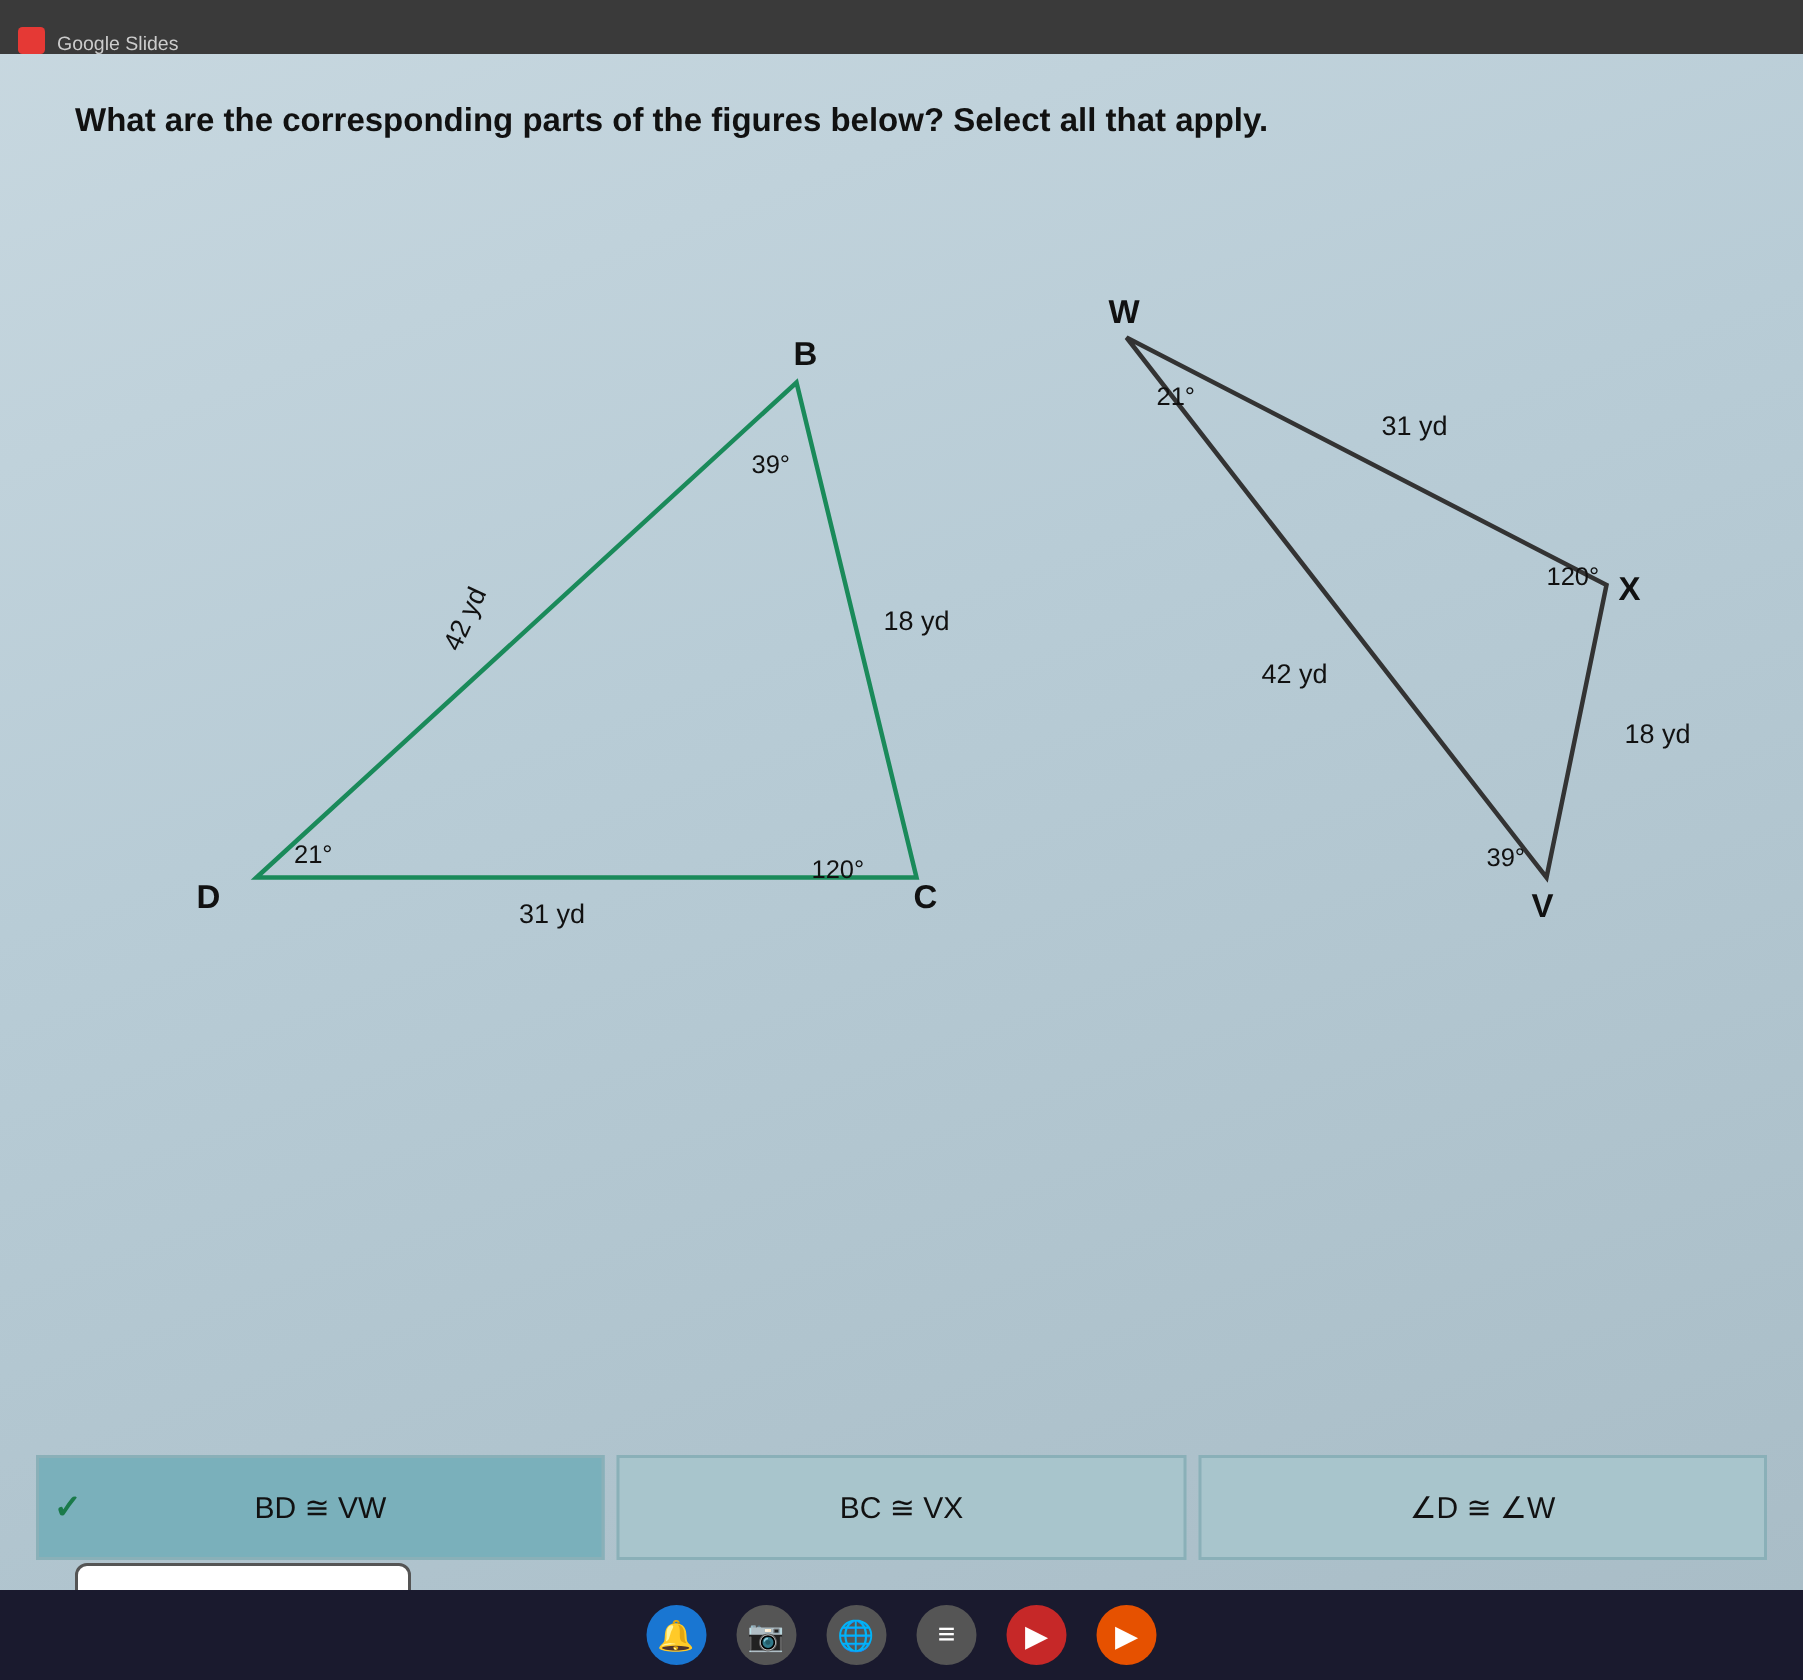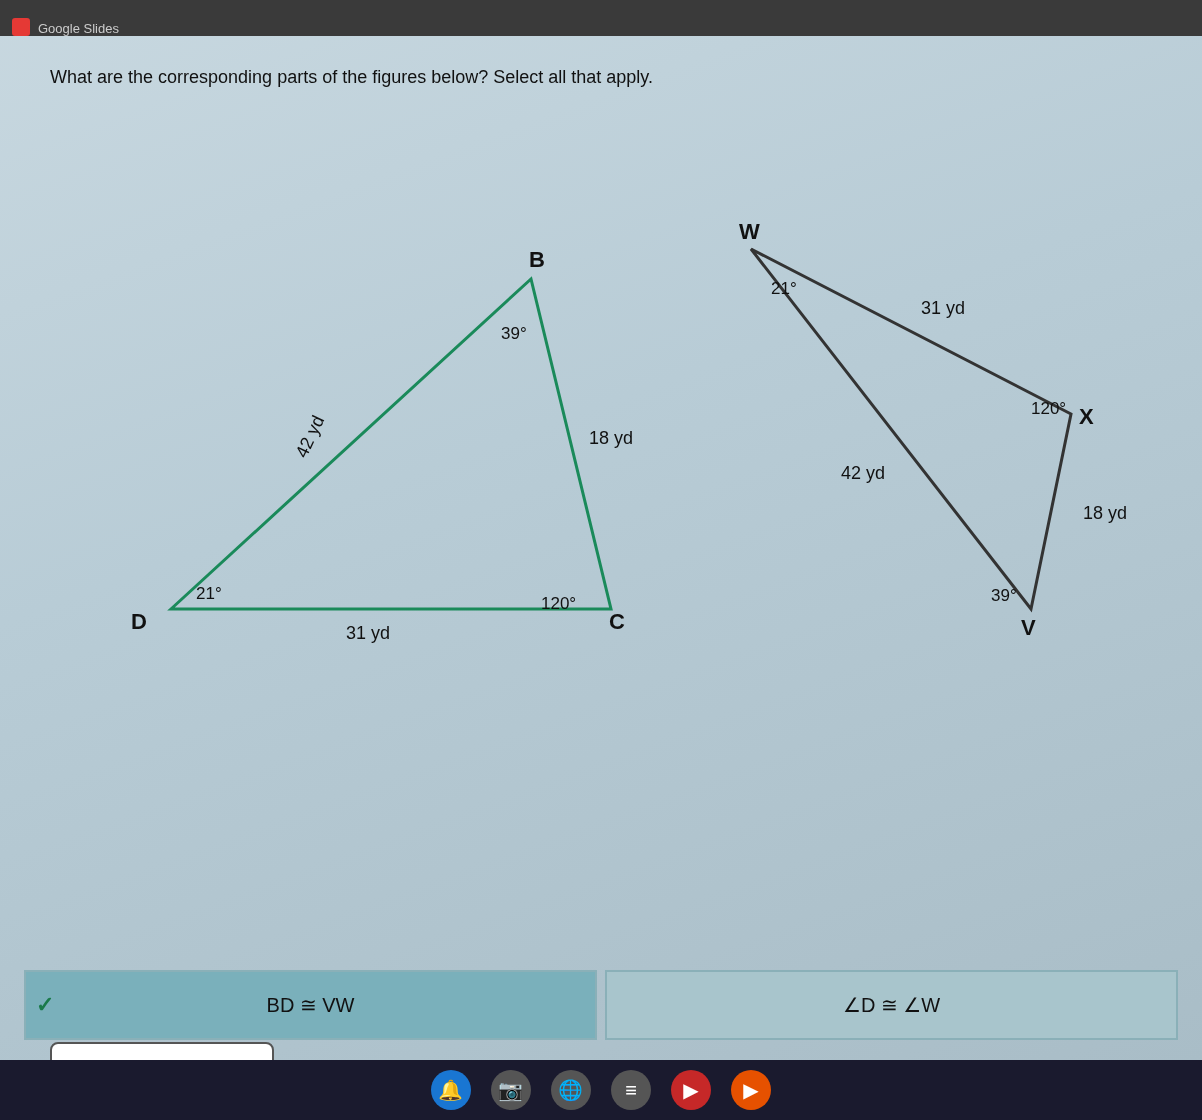--- a/index.html
+++ b/index.html
@@ -37,25 +37,24 @@
       color: #ccc;
       font-size: 13px;
     }
     
     .content {
       padding: 30px 50px 20px 50px;
       position: relative;
       height: calc(1120px - 36px);
     }
     .question-text {
-      font-size: 18px;
-      font-weight: normal;
+      font-size: 22px;
+      font-weight: bold;
       color: #111;
       line-height: 1.3;
-      margin-bottom: 30px;
       max-width: 900px;
     }
     
     .figures-area {
       position: relative;
       width: 100%;
       height: 580px;
     }
     
     .triangles-svg {
@@ -210,20 +209,23 @@
       </svg>
     </div>
 
     <div class="answer-options">
 
       <div class="option-box selected">
         <span class="check-mark">✓</span>
         <span class="option-text">BD ≅ VW</span>
       </div>
 
+      <div class="option-box">
+        <span class="option-text">BC ≅ VX</span>
+      </div>
 
 
       <div class="option-box">
         <span class="option-text">∠D ≅ ∠W</span>
       </div>
     </div>
 
     <button class="save-btn">
       <span>Save answer</span>
     </button>

